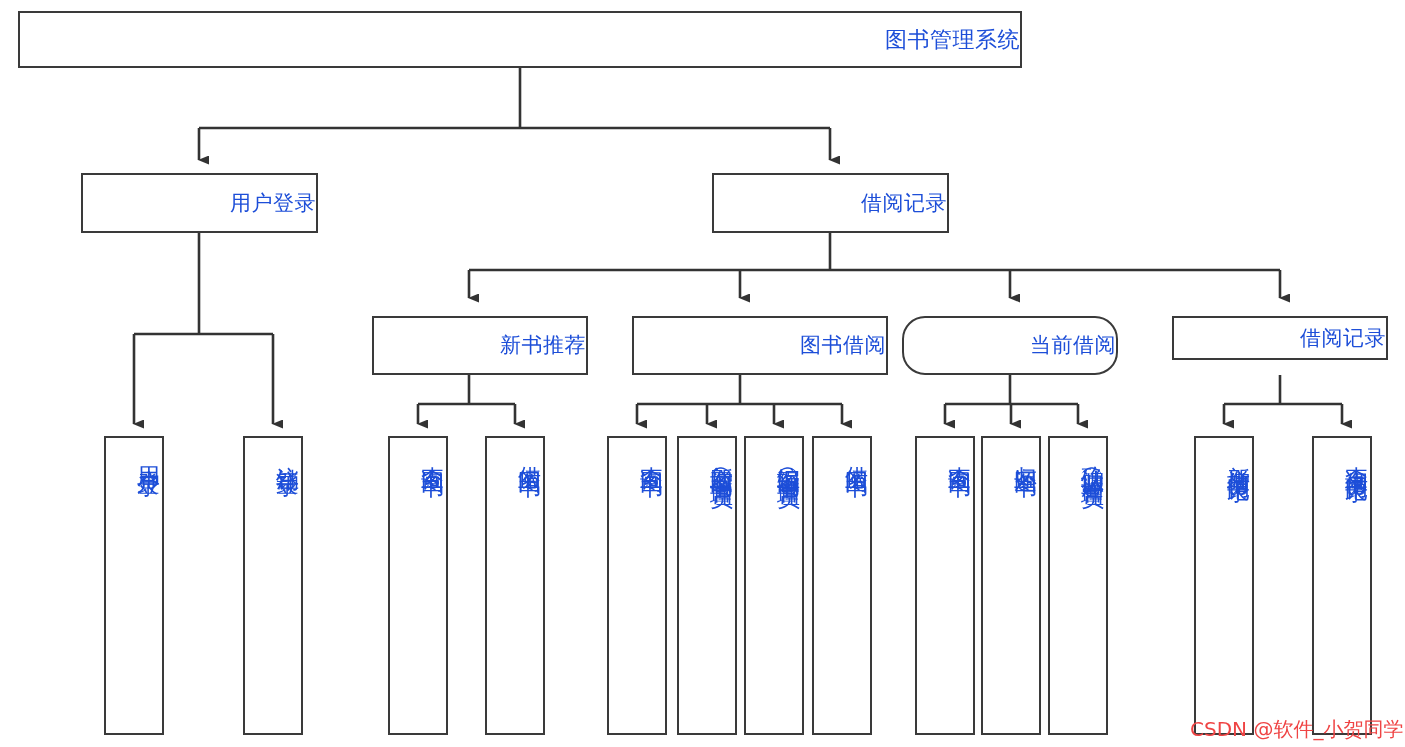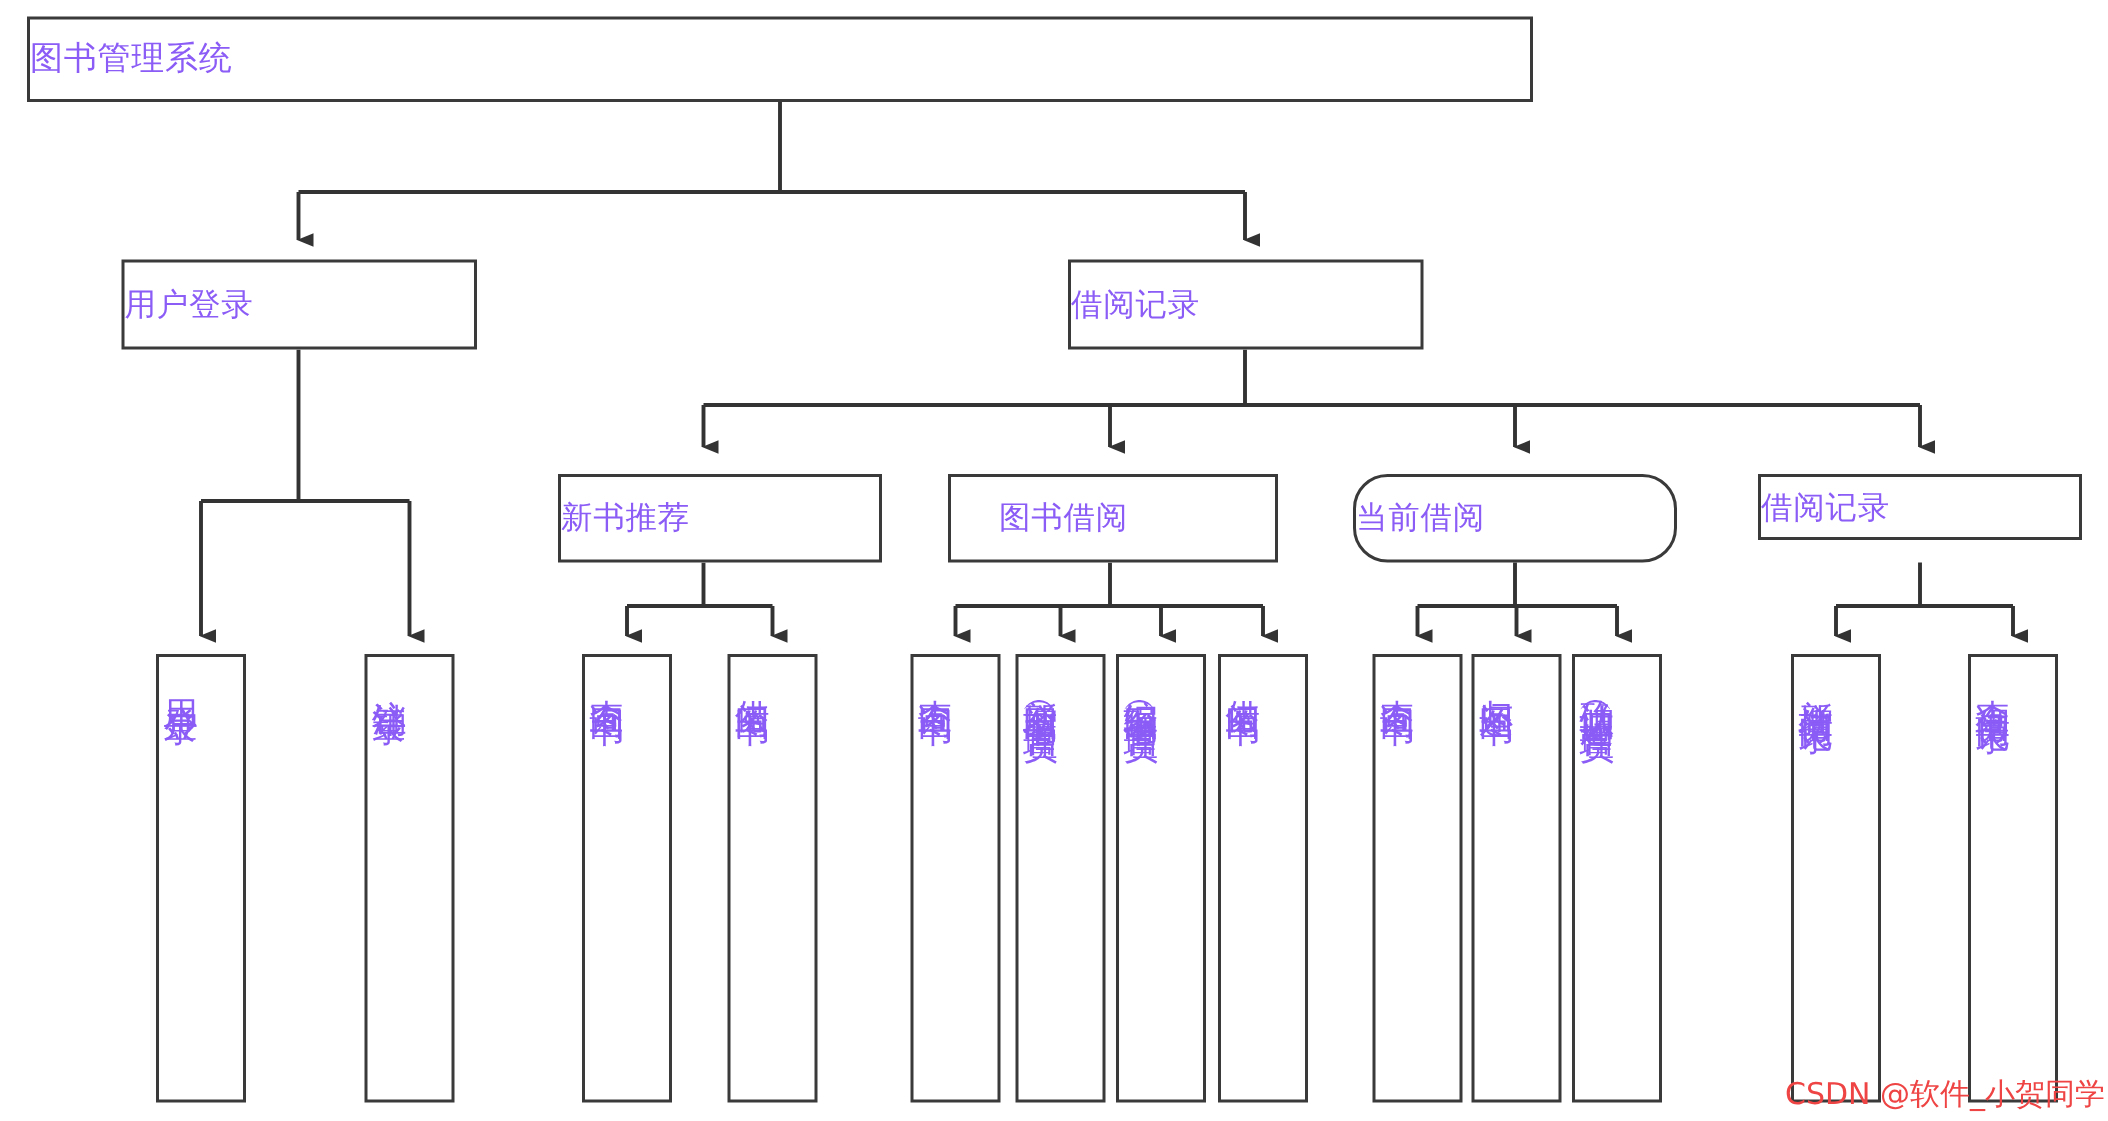--- a/index.html
+++ b/index.html
@@ -26,22 +26,22 @@
     height: 747px;
     pointer-events: none;
   }
   .node {
     position: absolute;
     box-sizing: border-box;
     background: #ffffff;
     border: 2px solid #3a3a3a;
     display: flex;
     align-items: center;
-    justify-content: flex-start;
-    color: #8b5cf6;
+    justify-content: flex-end;
+    color: #1d4ed8;
   }
   .node .label {
     display: block;
     text-align: center;
     line-height: 1.18;
   }
   
   .node.horiz .label {
     font-size: 21px;
     letter-spacing: 0.5px;
@@ -139,21 +139,21 @@
   </div>
 
   <div class="node horiz" id="n-book-manage" style="left:712px; top:173px; width:237px; height:60px;">
     <span class="label">借阅记录</span>
   </div>
 
   <div class="node horiz" id="n-new-book" style="left:362px; top:316px; width:216px; height:59px;margin-left:10px;">
     <span class="label">新书推荐</span>
   </div>
 
-  <div class="node horiz" id="n-book-borrow" style="left:632px; top:316px; width:220px; height:59px;padding-left:32px;">
+  <div class="node horiz" id="n-book-borrow" style="left:632px; top:316px; width:256px; height:59px;padding-left:32px;">
     <span class="label">图书借阅</span>
   </div>
 
   <div class="node horiz" id="n-current-borrow" style="left:902px; top:316px; width:216px; height:59px;border-radius:23px;">
     <span class="label">当前借阅</span>
   </div>
 
   <div class="node horiz" id="n-borrow-record" style="left:1172px; top:316px; width:216px; height:44px;">
     <span class="label">借阅记录</span>
   </div>

